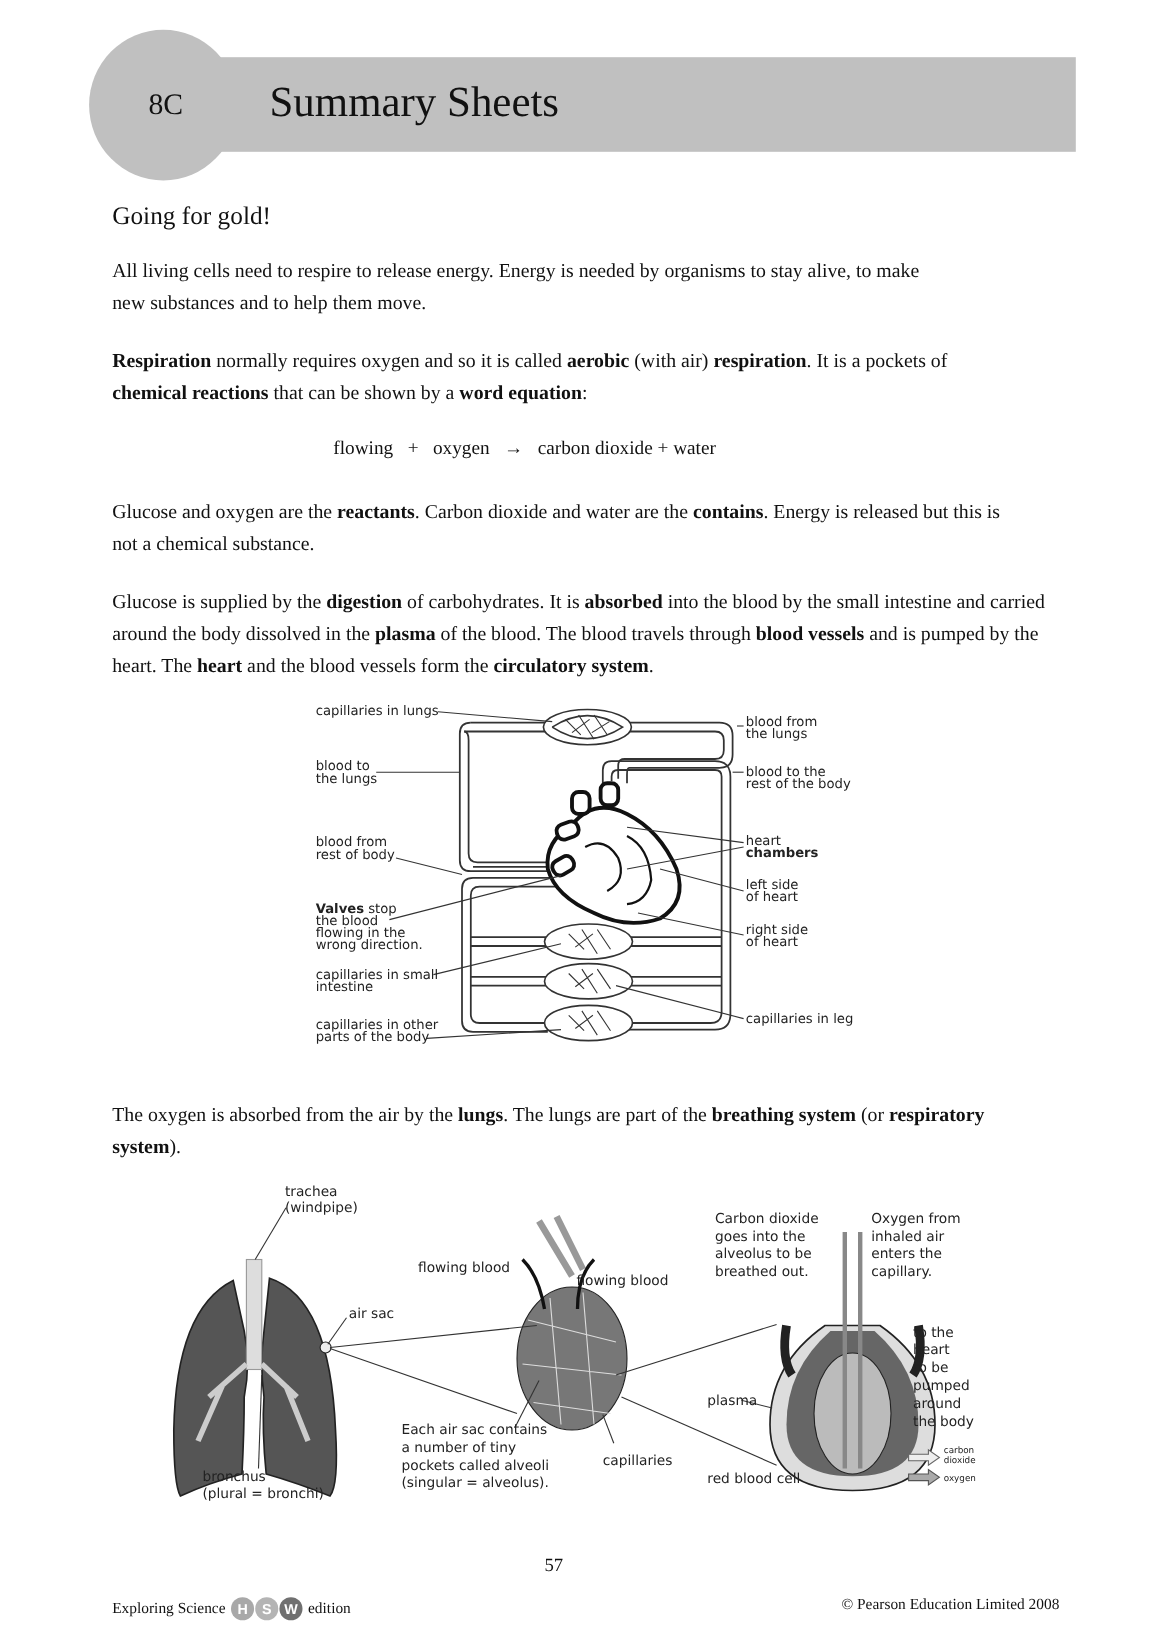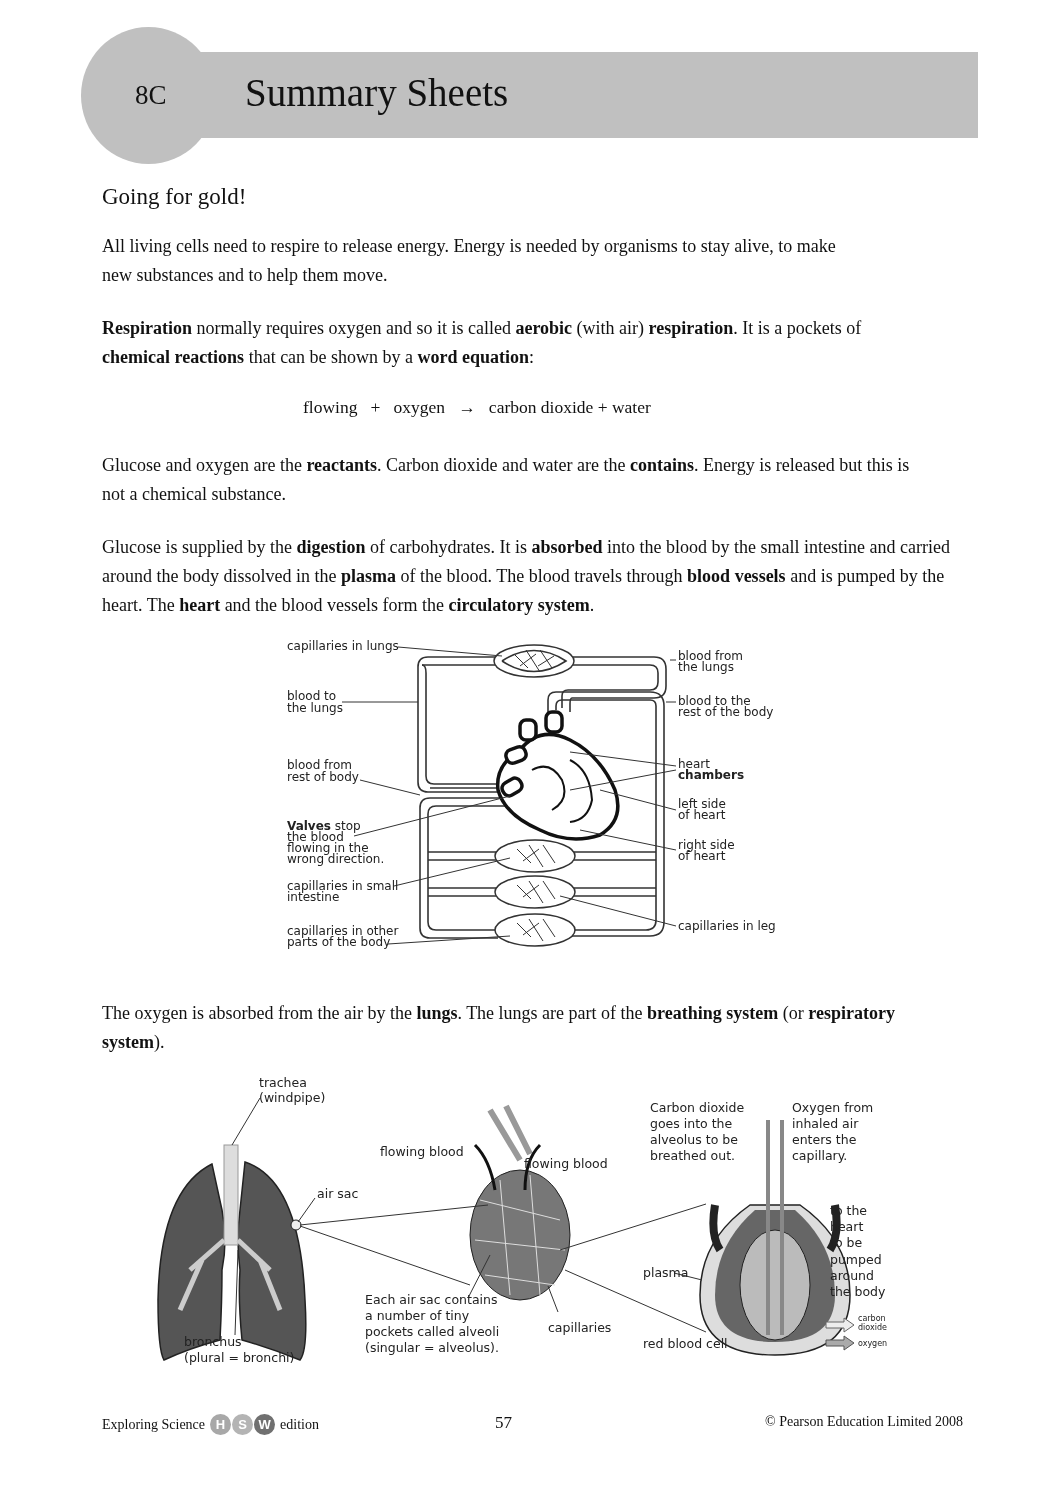--- a/index.html
+++ b/index.html
@@ -7,21 +7,21 @@
   .header-circle{position:absolute;left:81px;top:27px;width:135px;height:137px;border-radius:50%;background:#c0c0c0;}
   .header-bar{position:absolute;left:150px;top:52px;width:828px;height:86px;background:#c0c0c0;}
   .unit-code{position:absolute;left:135px;top:80px;font-size:27px;letter-spacing:0;}
   .page-title{position:absolute;left:231px;top:70px;font-size:39px;margin-left:14px;}
   h2.section-heading{position:absolute;left:102px;top:184px;margin:0;font-size:23px;font-weight:normal;}
   .para{position:absolute;left:102px;width:880px;font-size:18px;line-height:29px;margin:0;}
   .para b{font-weight:bold;}
   .equation{position:absolute;left:303px;top:397px;font-size:17.5px;white-space:pre;}
   .diagram{position:absolute;}
   .diagram text{font-family:"DejaVu Sans","Liberation Sans",sans-serif;fill:#222;}
-  .footer{position:absolute;top:1414px;font-size:14px;}
+  .footer{position:absolute;top:1452px;font-size:14px;}
   .footer-left{left:102px;display:flex;align-items:center;gap:3px;}
   .hsw{display:inline-flex;gap:1px;margin:0 2px;}
   .hsw span{display:inline-flex;width:21px;height:21px;border-radius:50%;color:#fff;font-family:"Liberation Sans",sans-serif;font-weight:bold;font-size:13px;align-items:center;justify-content:center;}
   .page-number{left:495px;font-size:17px;font-weight:normal;top:1413px;}
   .footer-right{left:739px;margin-left:26px;}
 </style>
 </head>
 <body>
 
 <div class="header-circle" style="background: rgb(192, 192, 192);"></div>

